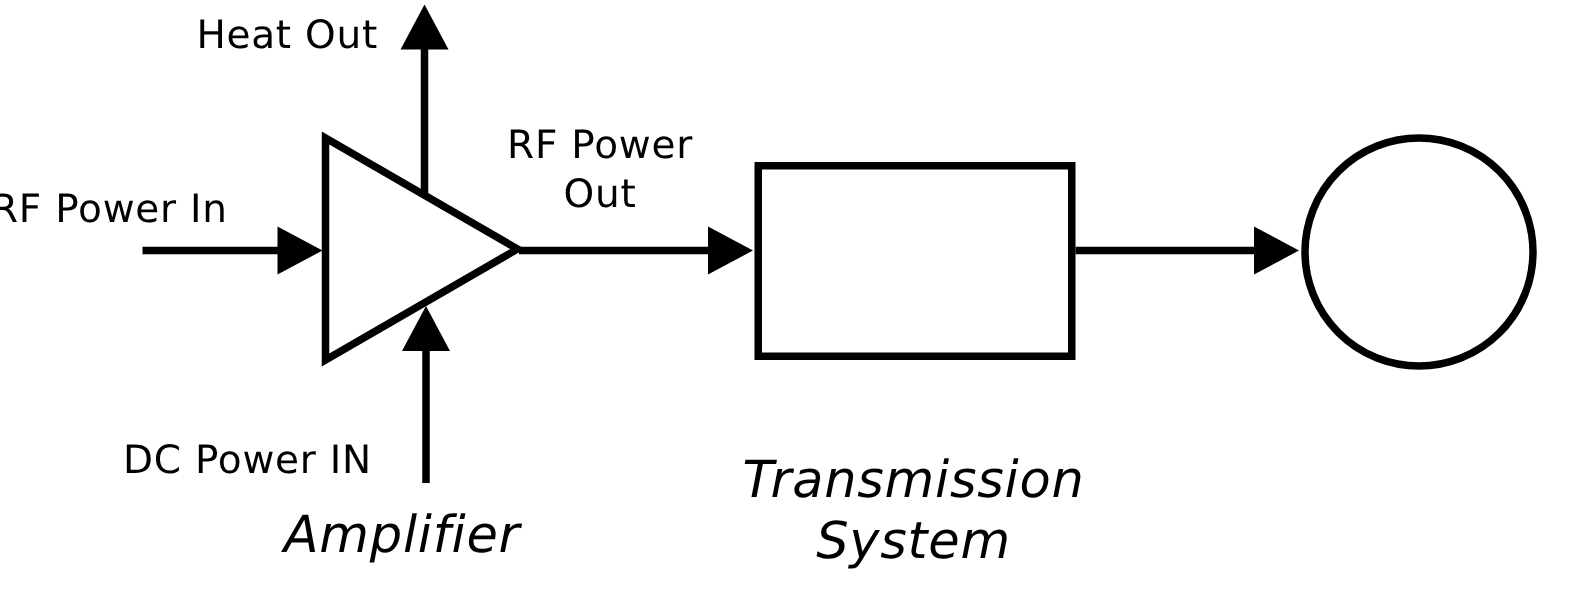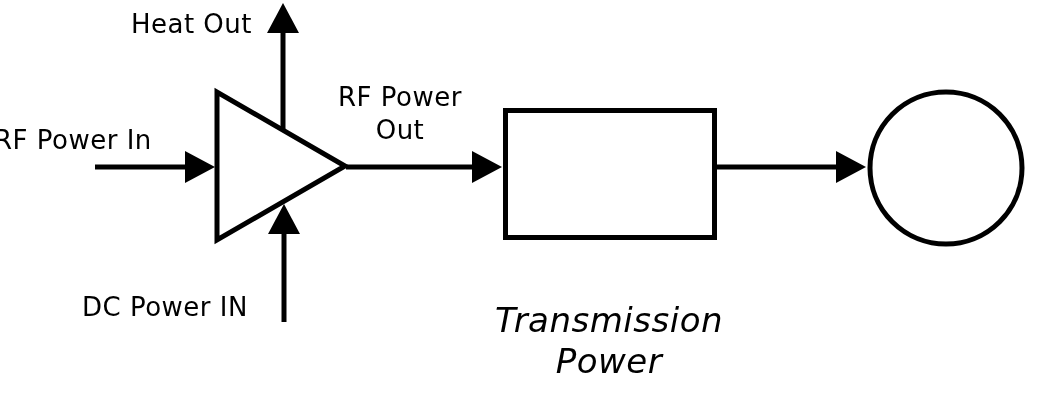--- a/index.html
+++ b/index.html
@@ -63,20 +63,21 @@
 
   <div class="lbl" style="left:-6px; top:124px;">RF Power In</div>
 
   <div class="lbl" style="left:82px; top:291px;">DC Power IN</div>
 
   <div class="lbl center" style="left:320px; top:81px; width:160px;">
     <div>RF Power</div>
     <div>Out</div>
   </div>
 
+  <div class="lbl itl center" style="left:170px; top:337px; width:196px;">Amplifier</div>
 
   <div class="lbl itl center" style="left:484px; top:300px; width:250px;">
     <div>Transmission</div>
-    <div>Power</div>
+    <div>System</div>
   </div>
 
 
 </div>
 
 </body></html>

